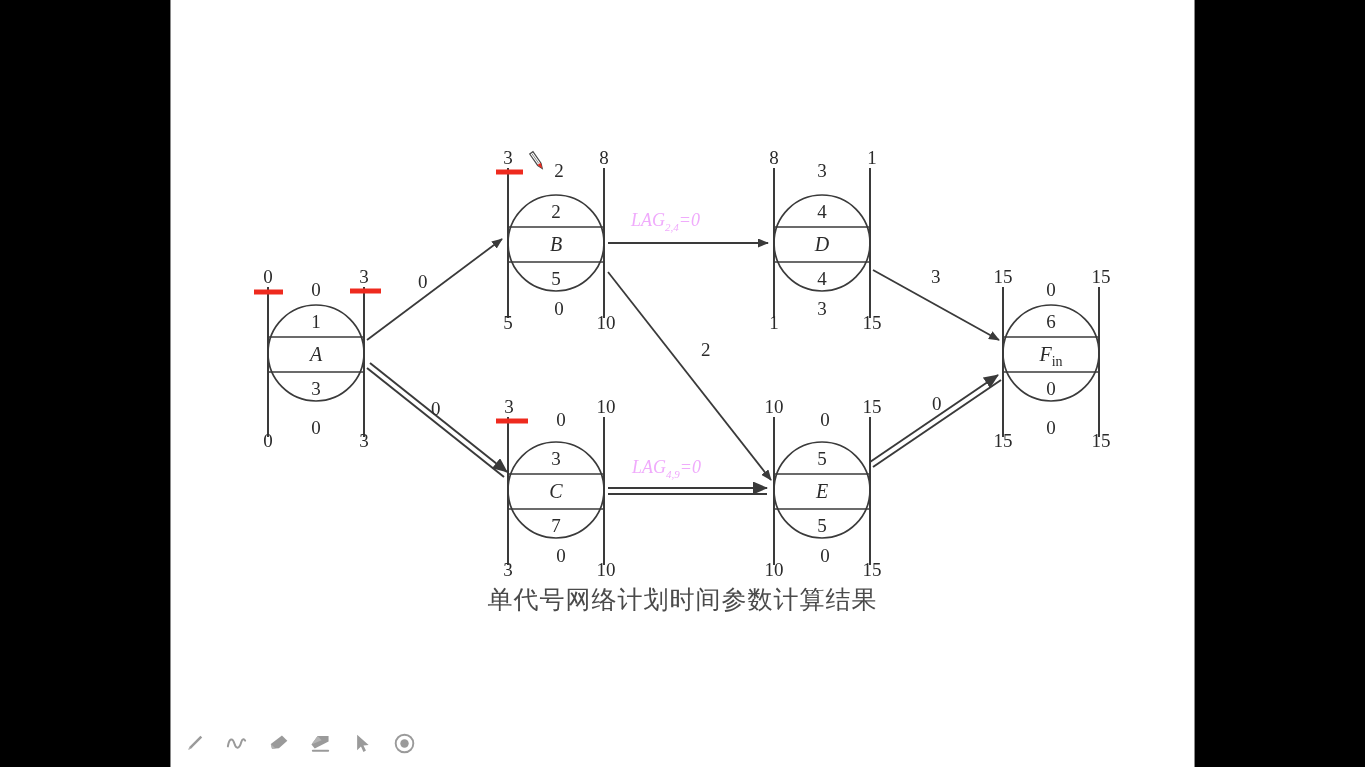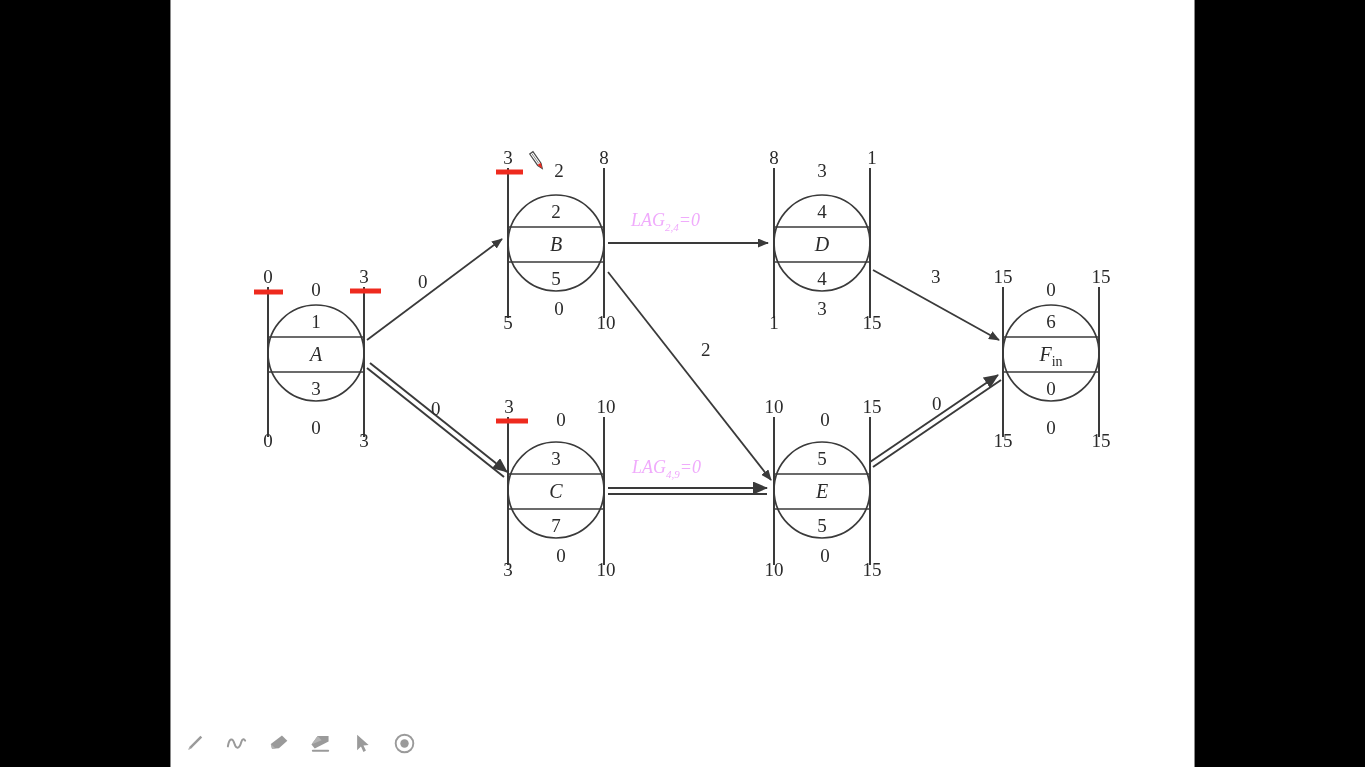--- a/index.html
+++ b/index.html
@@ -327,20 +327,21 @@
       <div class="edgelabel" style="left:260px;top:399px;">0</div>
       <div class="edgelabel" style="left:530px;top:340px;">2</div>
       <div class="edgelabel" style="left:760px;top:267px;">3</div>
       <div class="edgelabel" style="left:761px;top:394px;">0</div>
 
       <div class="laglabel" style="left:460px;top:211px;"><span>LAG</span><sub>2,4</sub><span>=0</span></div>
 
       <div class="laglabel" style="left:461px;top:458px;"><span>LAG</span><sub>4,9</sub><span>=0</span></div>
     </div>
 
+    <div id="caption">单代号网络计划时间参数计算结果</div>
   </div>
 
   <svg id="pen-cursor" viewBox="0 0 26 26">
     <g transform="rotate(-35 13 13)">
       <path d="M13,2 L17,2 L17,16 L15,21 L13,16 Z" fill="#ffffff" stroke="#4a4a4a" stroke-width="1.2"></path>
       <path d="M13,15.5 L17,15.5 L15,21 Z" fill="#ee2a1e"></path>
       <line x1="15" y1="3" x2="15" y2="15" stroke="#7a7a7a" stroke-width="0.8"></line>
     </g>
   </svg>
 

